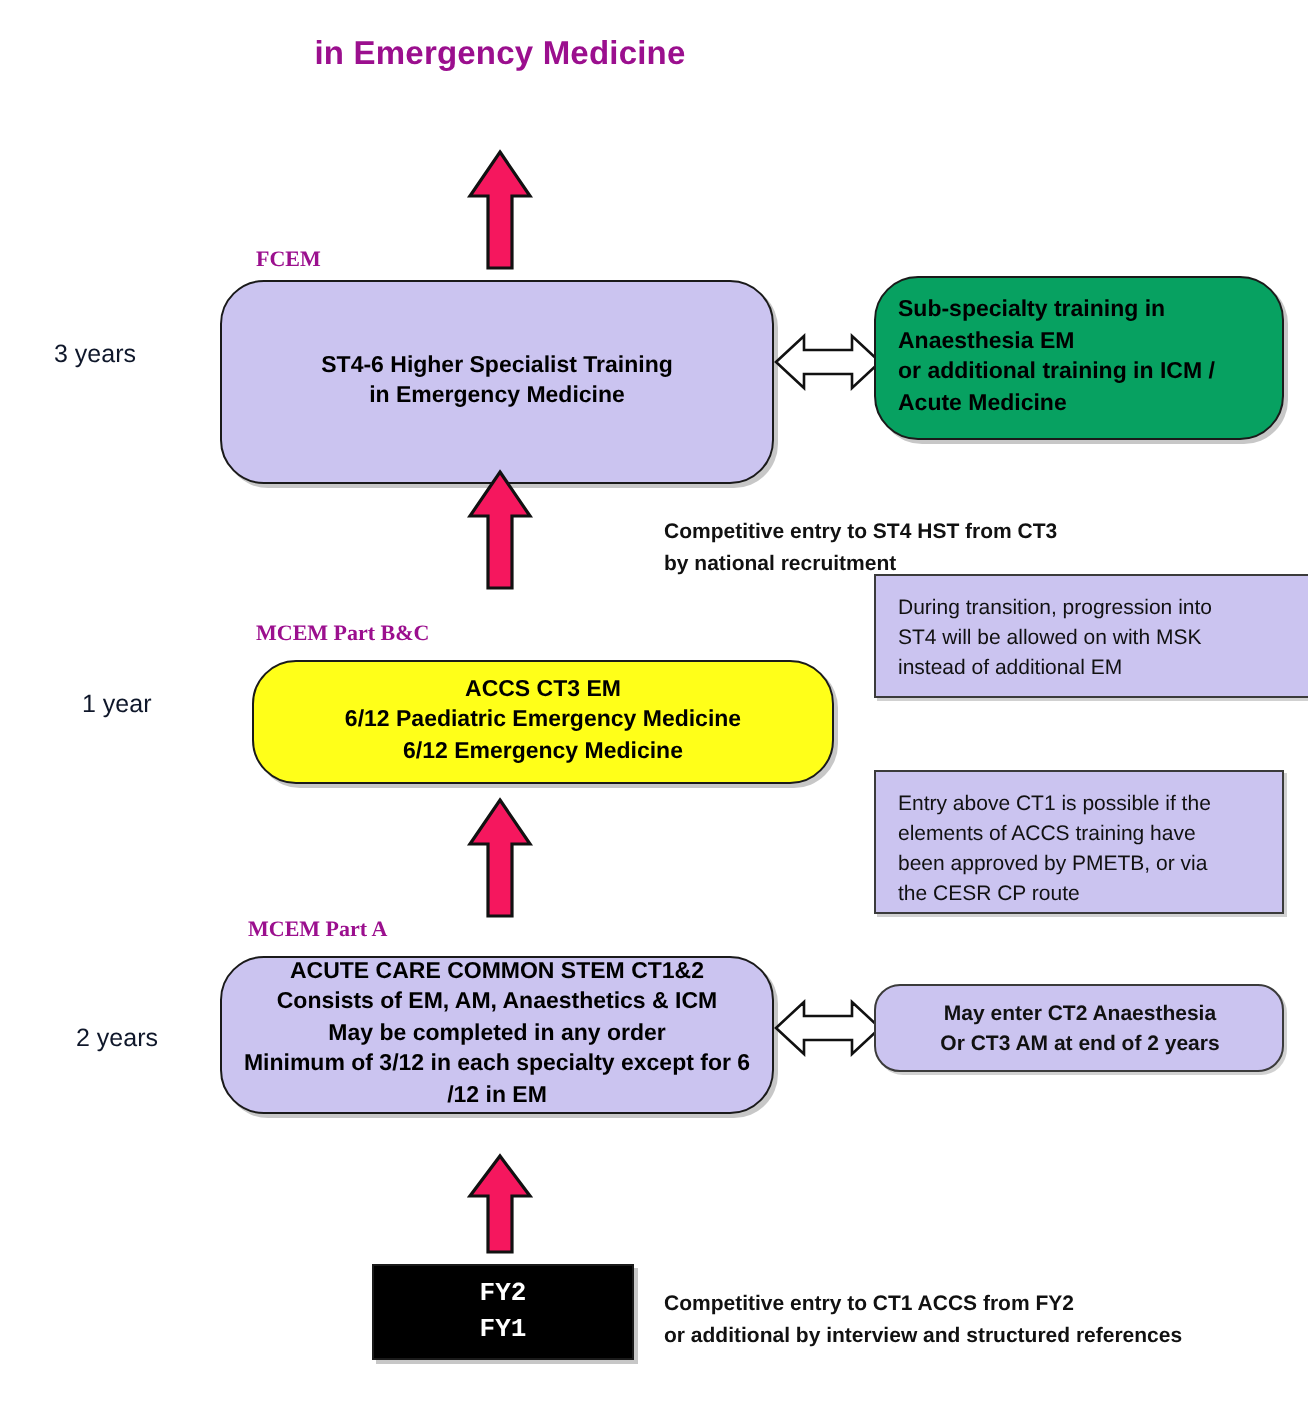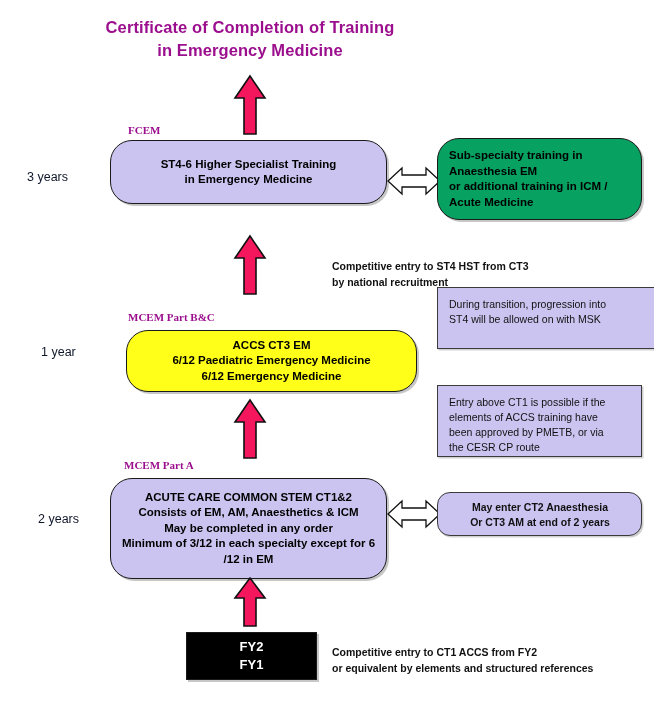--- a/index.html
+++ b/index.html
@@ -53,29 +53,29 @@
     font-weight: bold;
     font-size: 11.5px;
     line-height: 15.5px;
     color: #000;
     border-radius: 22px;
   }
 
   .lav { background: #CBC4F0; }
   .yel { background: #FFFF19; }
   .grn { background: #07A161; }
-  .blk { background: #000000; }
-
-  
-  #box-fcem    { left: 110px; top: 140px;  width: 277px; height:  64px; }
+  .blk { background: #000000; font-family: Liberation Mono, monospace; }
+
+  
+  #box-fcem    { left: 110px; top: 140px;  width: 277px; height:  102px; }
   #box-subspec { left: 437px; top: 138px;  width: 205px; height:  82px;
                  justify-content: flex-start; text-align: left; }
   #box-subspec .inner { padding-left: 11px; padding-right: 6px; }
   #box-accs3   { left: 126px; top: 330px;  width: 291px; height:  62px; }
-  #box-accs12  { left: 110px; top: 478px;  width: 277px; height:  101px; }
+  #box-accs12  { left: 110px; top: 478px;  width: 277px; height:  79px; }
   #box-fy      { left: 186px; top: 632px;  width: 131px; height:  48px; }
   #box-fy .inner { color: #ffffff; font-weight: bold; font-size: 13px; line-height: 18px; }
 
   
   .note {
     position: absolute;
     background: #CBC4F0;
     border: 1px solid #3b3b3b;
     box-shadow: 1.5px 1.5px 0 rgba(0,0,0,0.18);
     font-size: 10.5px;
@@ -144,21 +144,20 @@
   }
   #dbl-top { left: 386px; top: 162px; }
   #dbl-bot { left: 386px; top: 495px; }
 </style>
 </head>
 <body>
 
 <div id="canvas">
 
   <div id="diagram-title">
-    <div>Certificate of Completion of Training</div>
     <div>in Emergency Medicine</div>
   </div>
 
   <svg class="uparrow" id="arrow-top" viewBox="0 0 34 62" preserveAspectRatio="none">
     <polygon points="17,2 32,24 23,24 23,60 11,60 11,24 2,24" fill="#F5175E" stroke="#111111" stroke-width="1.6"></polygon>
   </svg>
 
   <div class="year-label" id="year-3">3 years</div>
 
   <div class="exam-label" id="label-fcem">FCEM</div>
@@ -188,20 +187,21 @@
   </svg>
 
   <div class="annot" id="annot-st4">
     <div>Competitive entry to ST4 HST from CT3</div>
     <div>by national recruitment</div>
   </div>
 
   <div class="note" id="note-transition">
     <div>During transition, progression into</div>
     <div>ST4 will be allowed on with MSK</div>
+    <div>instead of additional EM</div>
   </div>
 
   <div class="year-label" id="year-1">1 year</div>
 
   <div class="exam-label" id="label-mcembc">MCEM Part B&amp;C</div>
 
   <div class="box stage-box yel" id="box-accs3">
     <div class="inner">
       <div>ACCS CT3 EM</div>
       <div>6/12 Paediatric Emergency Medicine</div>
@@ -251,16 +251,16 @@
 
   <div class="box blk" id="box-fy">
     <div class="inner">
       <div>FY2</div>
       <div>FY1</div>
     </div>
   </div>
 
   <div class="annot" id="annot-ct1">
     <div>Competitive entry to CT1 ACCS from FY2</div>
-    <div>or equivalent by elements and structured references</div>
+    <div>or additional by interview and structured references</div>
   </div>
 
 </div>
 
 </body></html>

